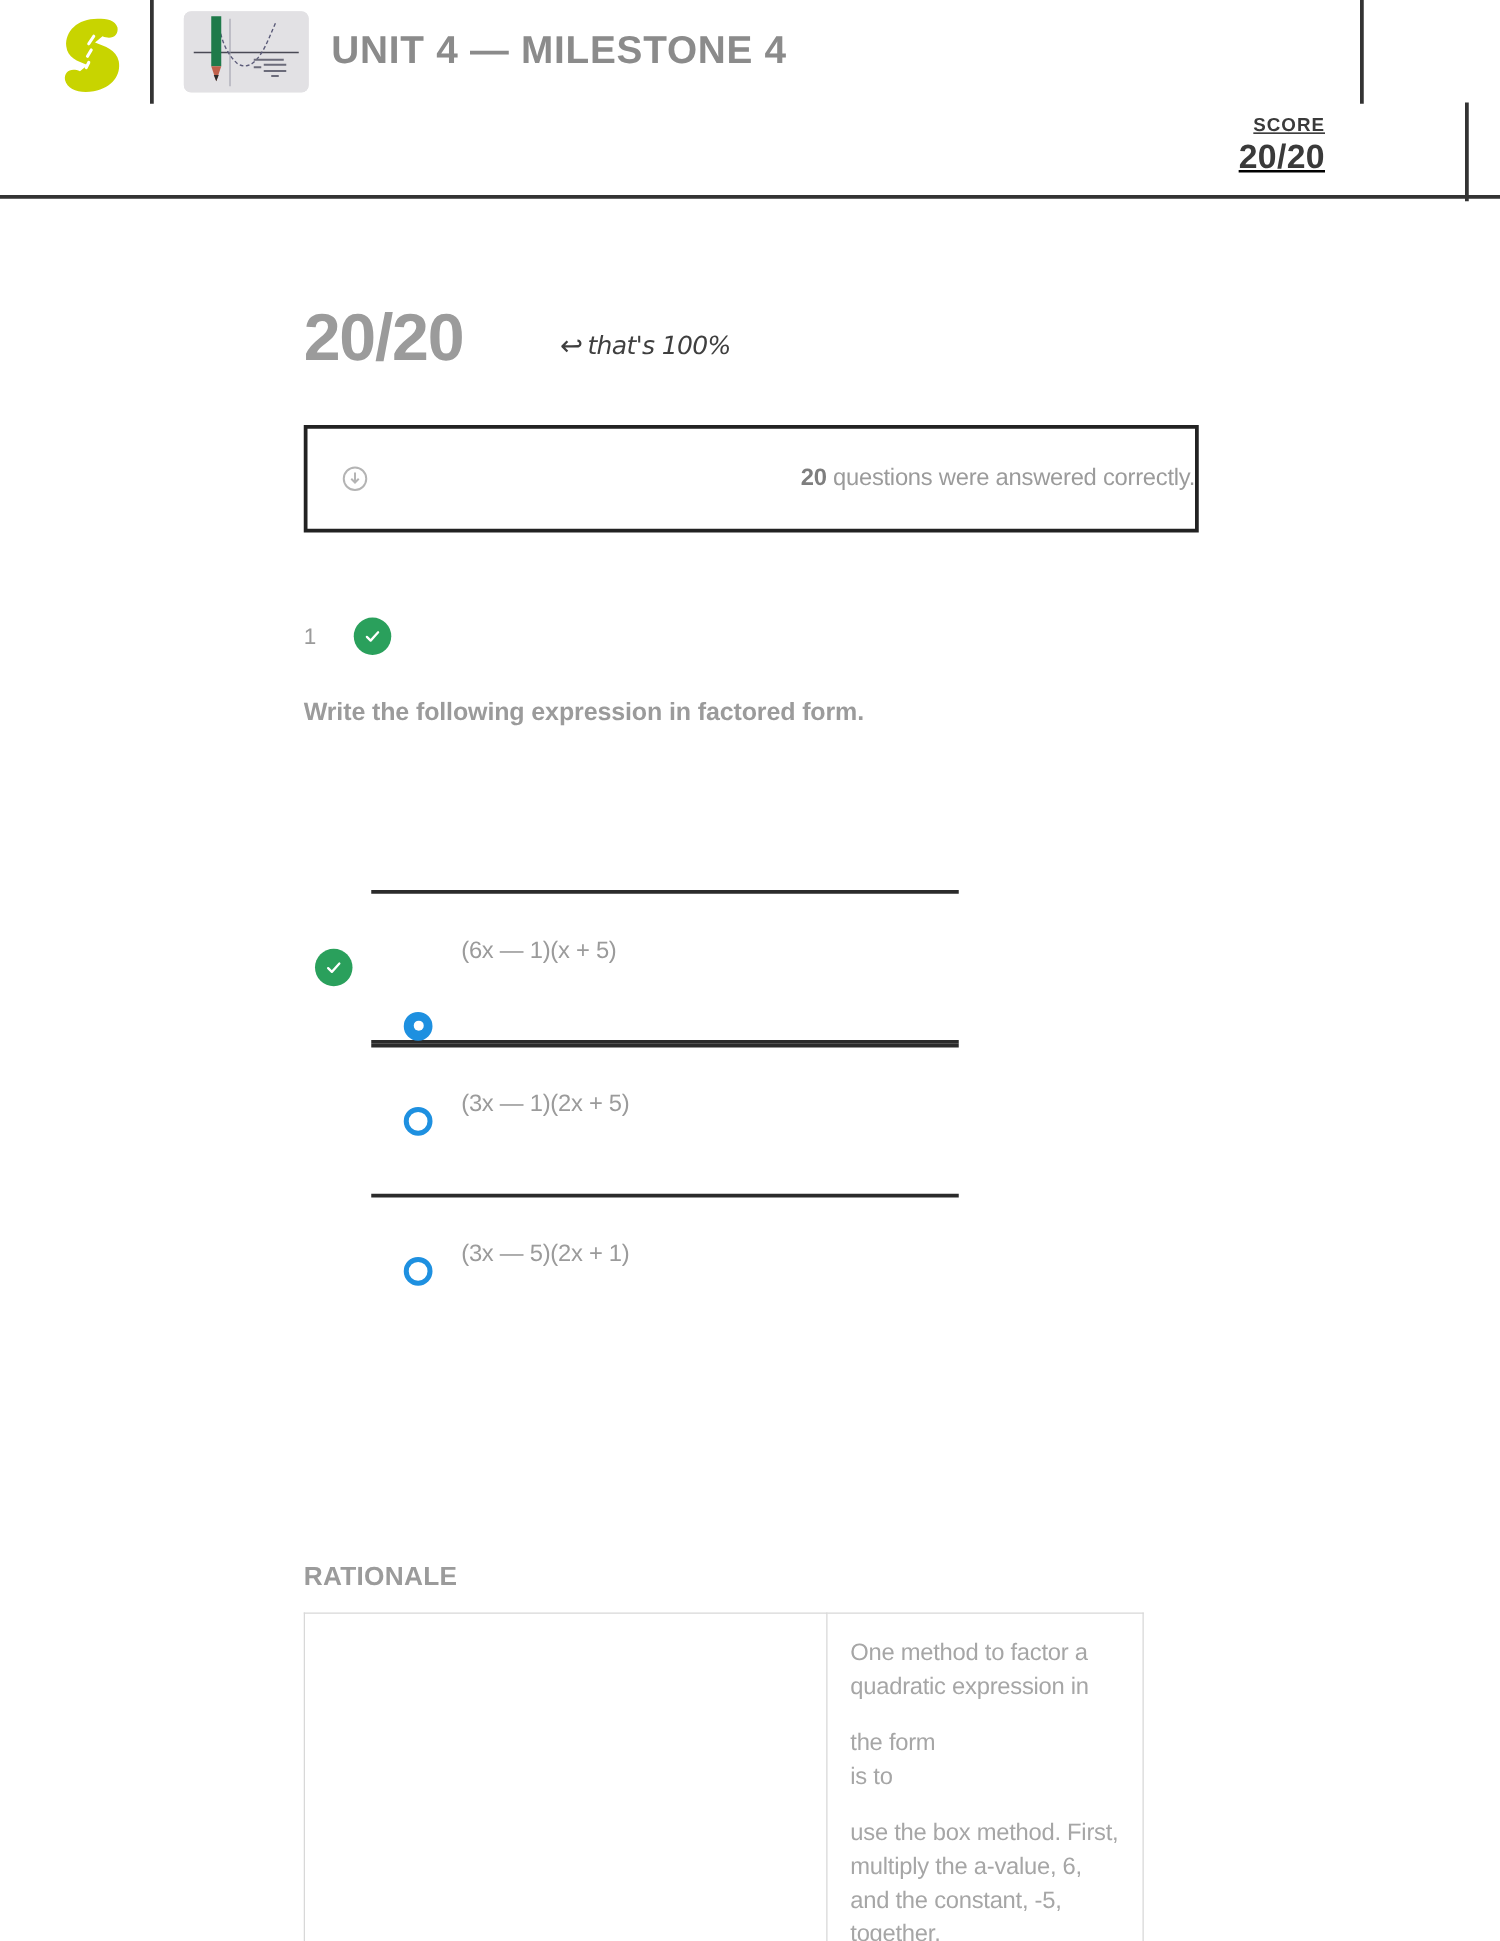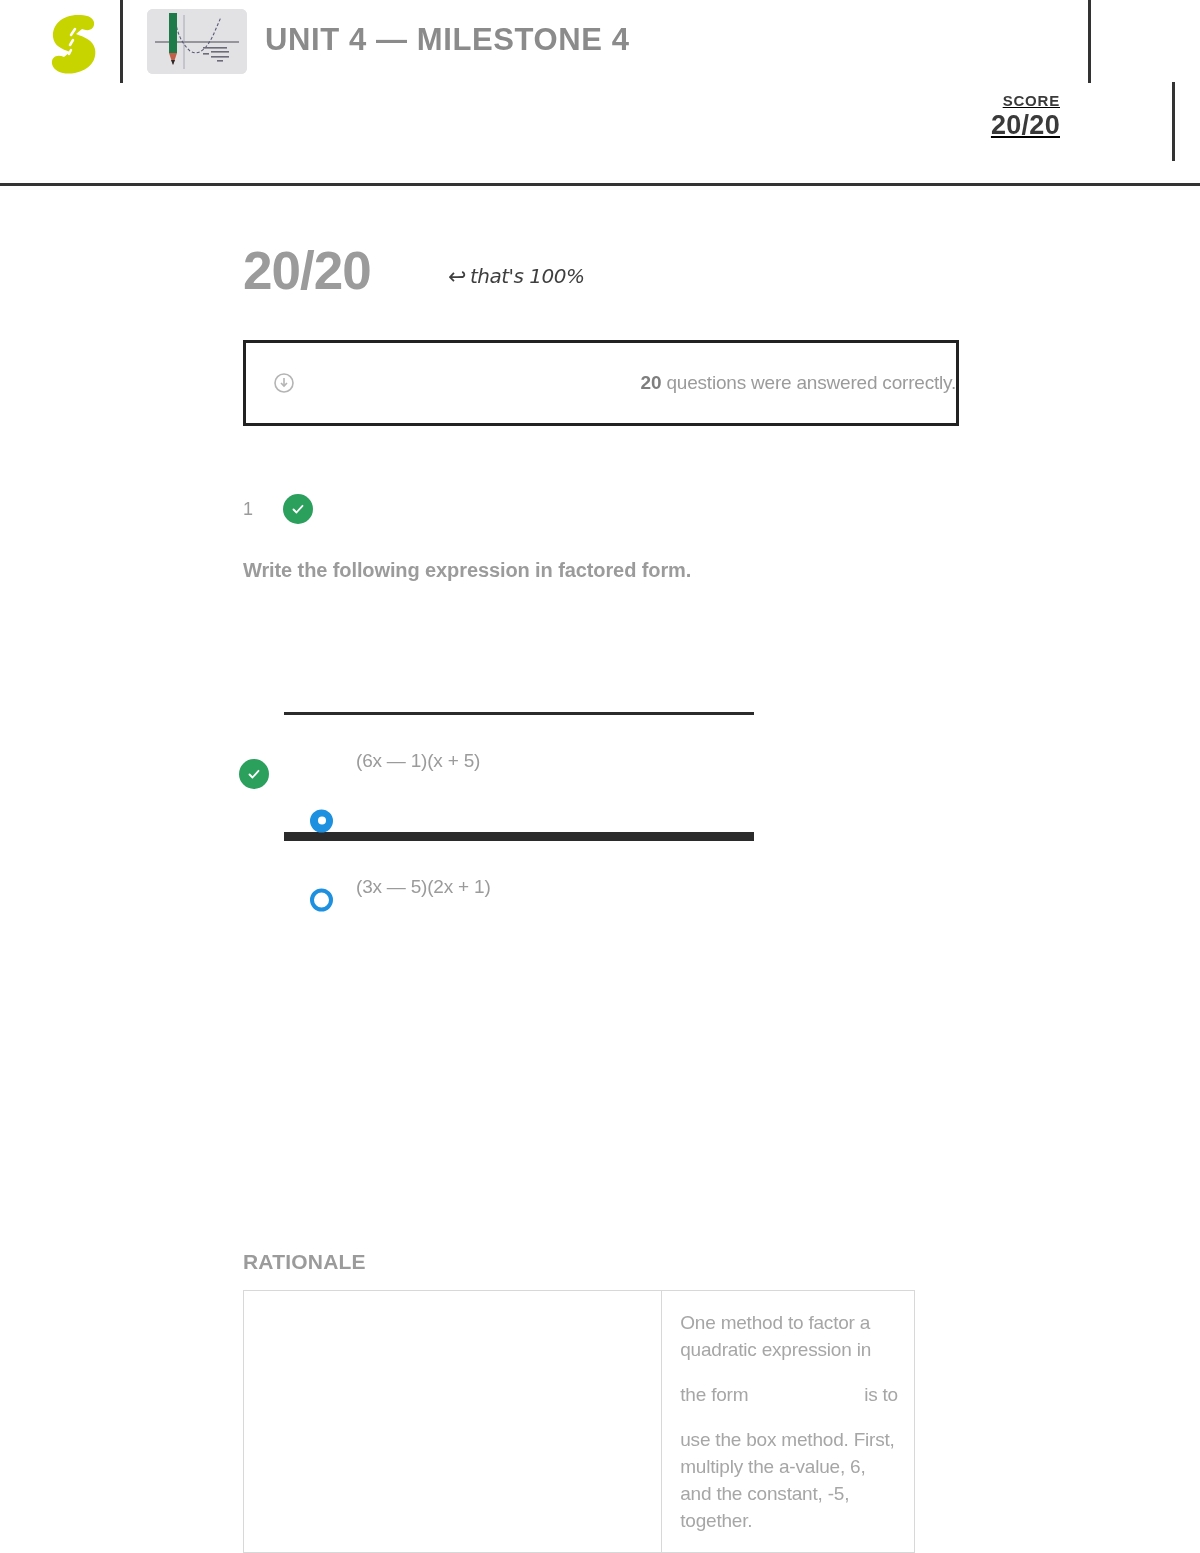--- a/index.html
+++ b/index.html
@@ -11,21 +11,21 @@
     width: 1200px; height: 1553px;
     position: relative;
     font-family: "Liberation Sans", sans-serif;
     overflow: hidden;
   }
 
   
   .header {
     position: absolute;
     left: 0; top: 0;
-    width: 1200px; height: 186px;
+    width: 1200px; height: 159px;
     border-bottom: 3px solid #333333;
   }
   .header-divider-left {
     position: absolute;
     left: 120px; top: 0px;
     width: 3px; height: 83px;
     background: #333333;
   }
   .header-divider-mid {
     position: absolute;
@@ -185,21 +185,21 @@
   }
   .q-expression {
     position: absolute;
     left: 243px; top: 600px;
     width: 716px; height: 110px;
   }
 
   
   .options {
     position: absolute;
-    left: 239px; top: 712px;
+    left: 252px; top: 712px;
     width: 716px;
   }
   .opt-divider {
     height: 3px;
     background: #2b2b2b;
     margin-left: 45px;
     width: 470px;
   }
   .opt-row {
     position: relative;
@@ -275,21 +275,21 @@
   .rt-right { width: 253px; padding: 18px 16px 0 18px !important; }
   .rt-p {
     font-size: 19px;
     line-height: 27px;
     color: #a6a6a6;
     margin: 0 0 18px 0;
     letter-spacing: -0.2px;
   }
   .rt-form-line {
     display: flex;
-    justify-content: space-between;
+    flex-direction: column;
   }
 </style>
 </head>
 <body>
 
 <div class="header">
 
   <div class="logo-mark">
     <svg width="50" height="62" viewBox="0 0 50 62">
       <path d="M30 2 C14 2 4 12 5 24 C6 33 14 36 22 39 L16 44 C9 41 3 44 4 51 C6 59 16 62 27 60 C42 57 49 47 47 36 C45 27 36 24 28 21 L34 16 C41 19 47 16 46 9 C44 3 38 2 30 2 Z" fill="#c8d400"></path>
@@ -373,20 +373,24 @@
     </span>
     <span class="radio selected"></span>
     <span class="opt-label">(6x — 1)(x + 5)</span>
   </div>
 
   <div class="opt-divider"></div>
 
 
   <div class="opt-divider"></div>
 
+  <div class="opt-row">
+    <span class="radio"></span>
+    <span class="opt-label">(3x — 1)(2x + 5)</span>
+  </div>
 
   <div class="opt-divider"></div>
 
   <div class="opt-row">
     <span class="radio"></span>
     <span class="opt-label">(3x — 5)(2x + 1)</span>
   </div>
 
 </div>
 

